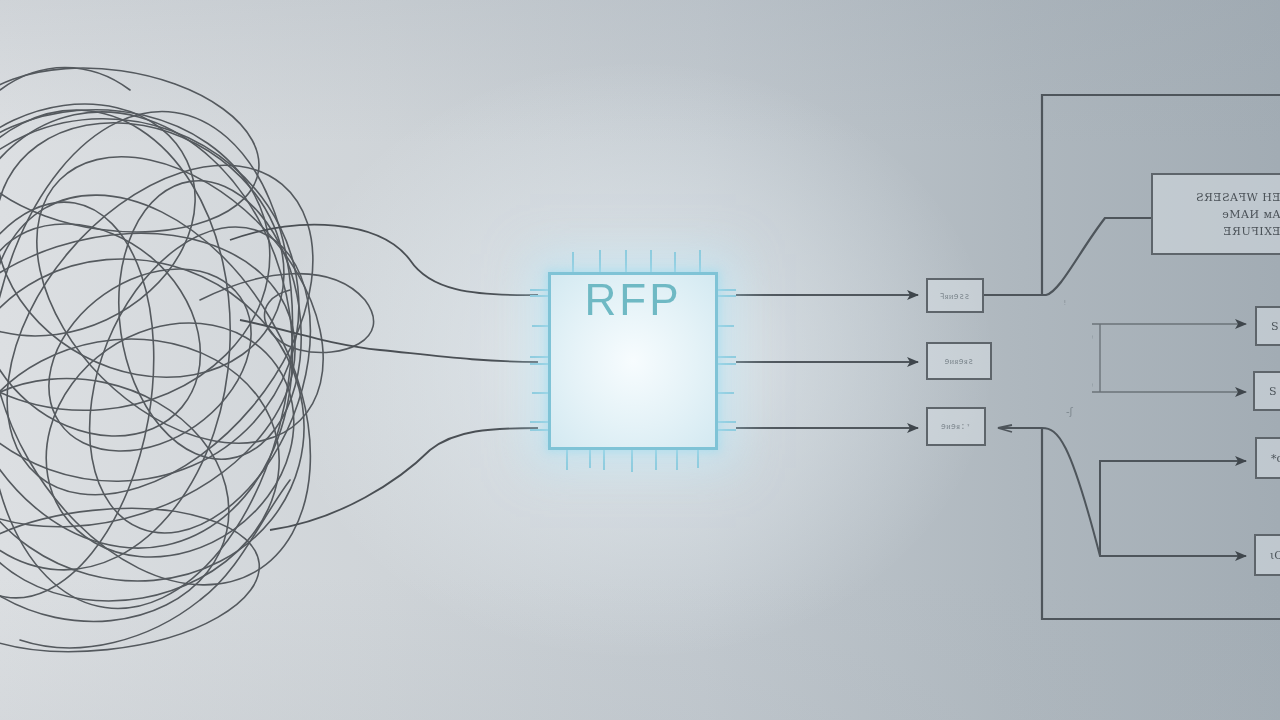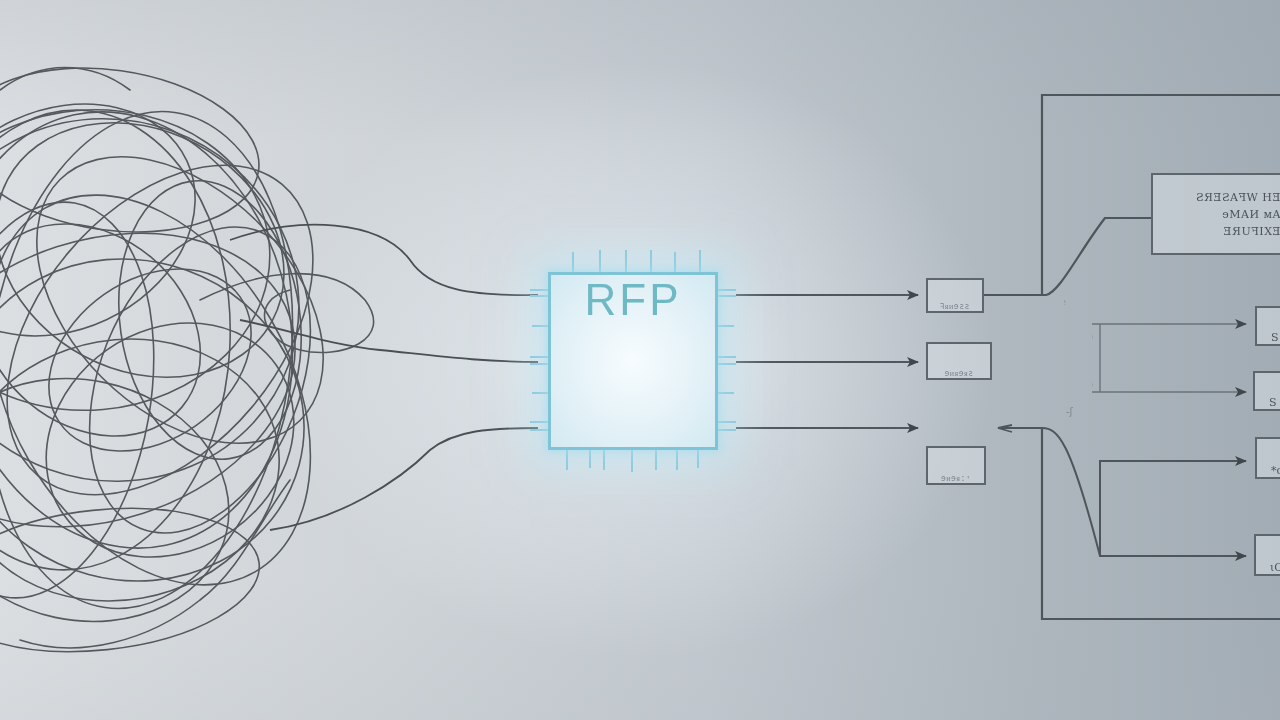--- a/index.html
+++ b/index.html
@@ -49,21 +49,21 @@
       letter-spacing: 3px;
       color: #6fb9c4;
       font-weight: 400;
     }
     .box {
       position: absolute;
       box-sizing: border-box;
       border: 2px solid #5e656b;
       background: rgba(215, 222, 227, 0.55);
       display: flex;
-      align-items: flex-end;
+      align-items: center;
       justify-content: center;
       text-align: center;
       color: #7b858c;
       font-family: "DejaVu Sans Mono", monospace;
       overflow: hidden;
       white-space: nowrap;
     }
     .box.small { font-size: 8px; letter-spacing: 0.5px; }
     .box.big {
       flex-direction: column;
@@ -175,21 +175,21 @@
 <div class="chip">
   <span class="chip-label">RFP</span>
 </div>
 
 <div class="box small" style="left:926px;top:278px;width:58px;height:35px;">
   <span>ꟻᴙᴎɘƨƨ</span>
 </div>
 <div class="box small" style="left:926px;top:342px;width:66px;height:38px;">
   <span>ɘᴎᴙɘᴙƨ</span>
 </div>
-<div class="box small" style="left:926px;top:407px;width:60px;height:39px;margin-top:39px;">
+<div class="box small" style="left:926px;top:407px;width:60px;height:39px;">
   <span>ɘᴎɘᴙ:ᵎ</span>
 </div>
 
 <div class="box big" style="left:1151px;top:173px;width:140px;height:82px;">
   <span>ƧЯƎƧAꟻW HƎ</span>
   <span>ɘMAИ ᴍA</span>
   <span>ƎЯUꟻIXƎ</span>
 </div>
 
 <div class="box side" style="left:1255px;top:306px;width:40px;height:40px;">

